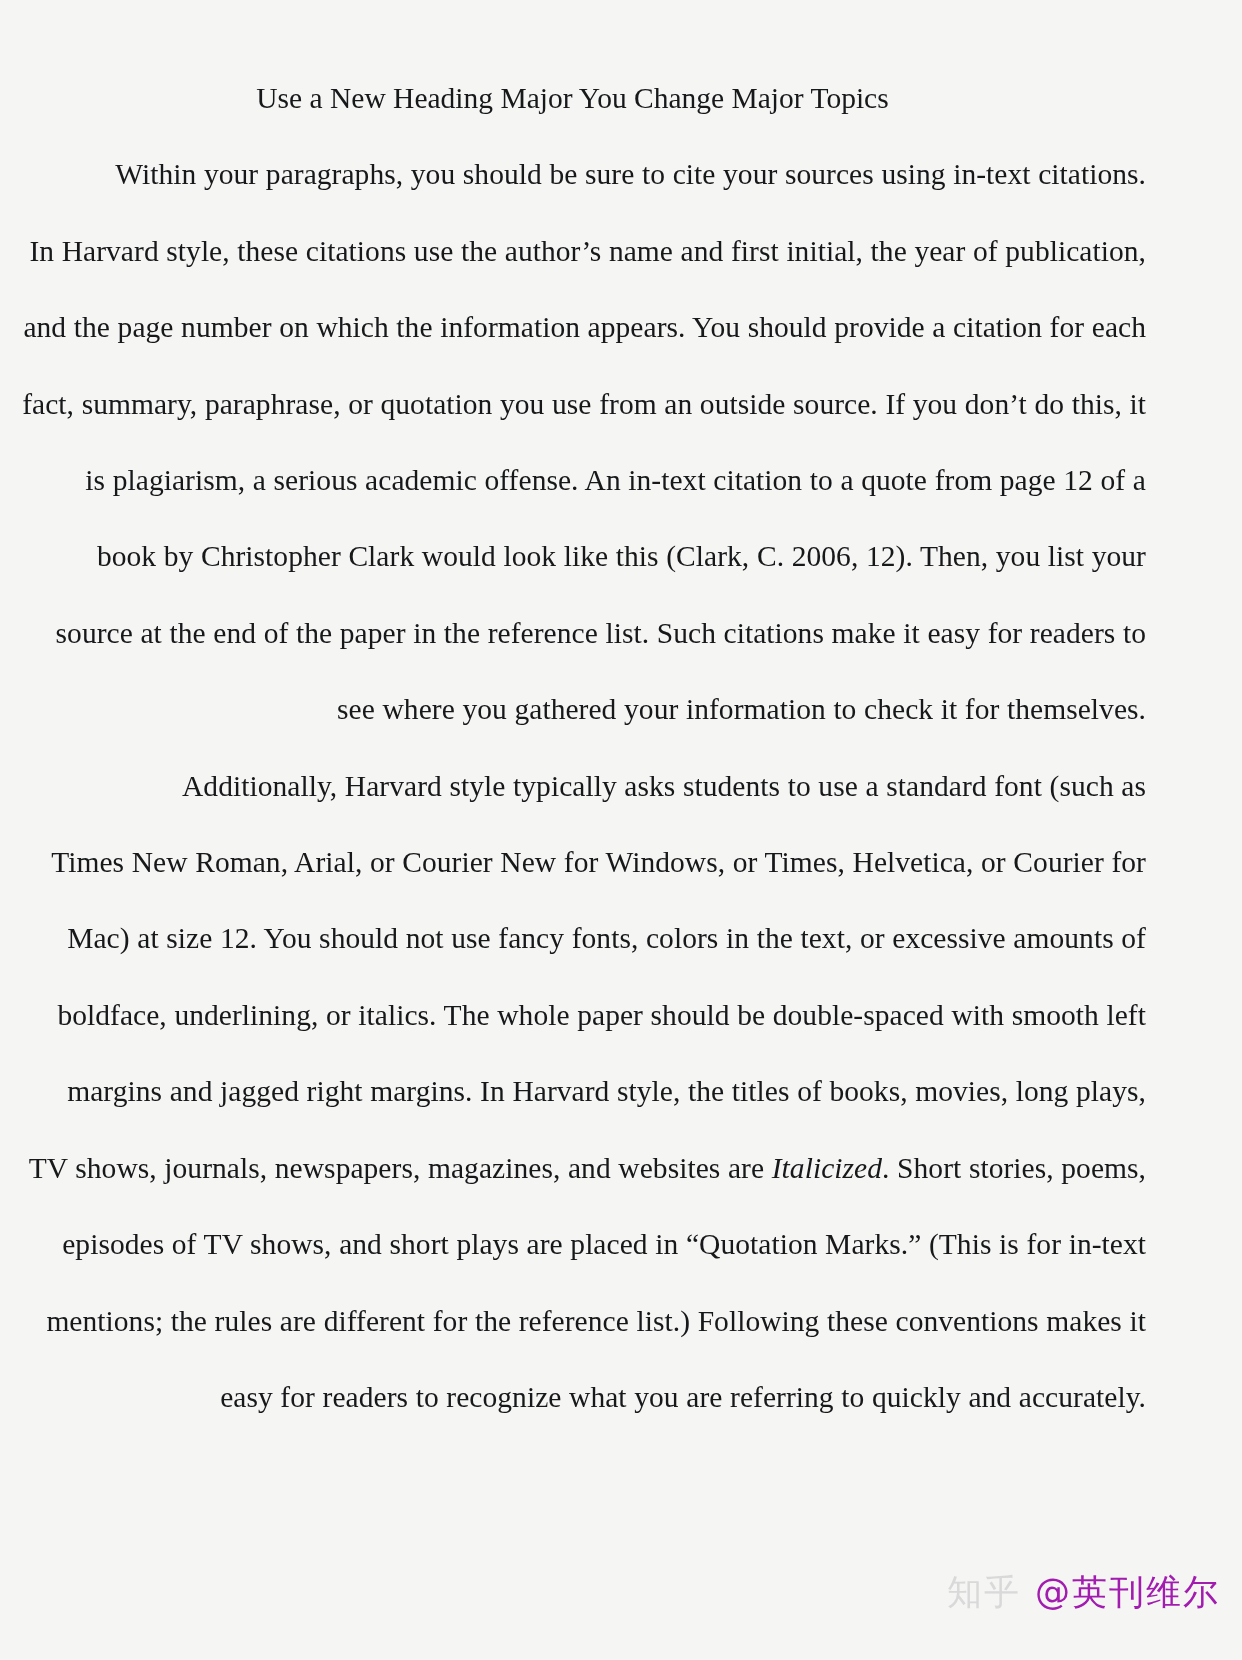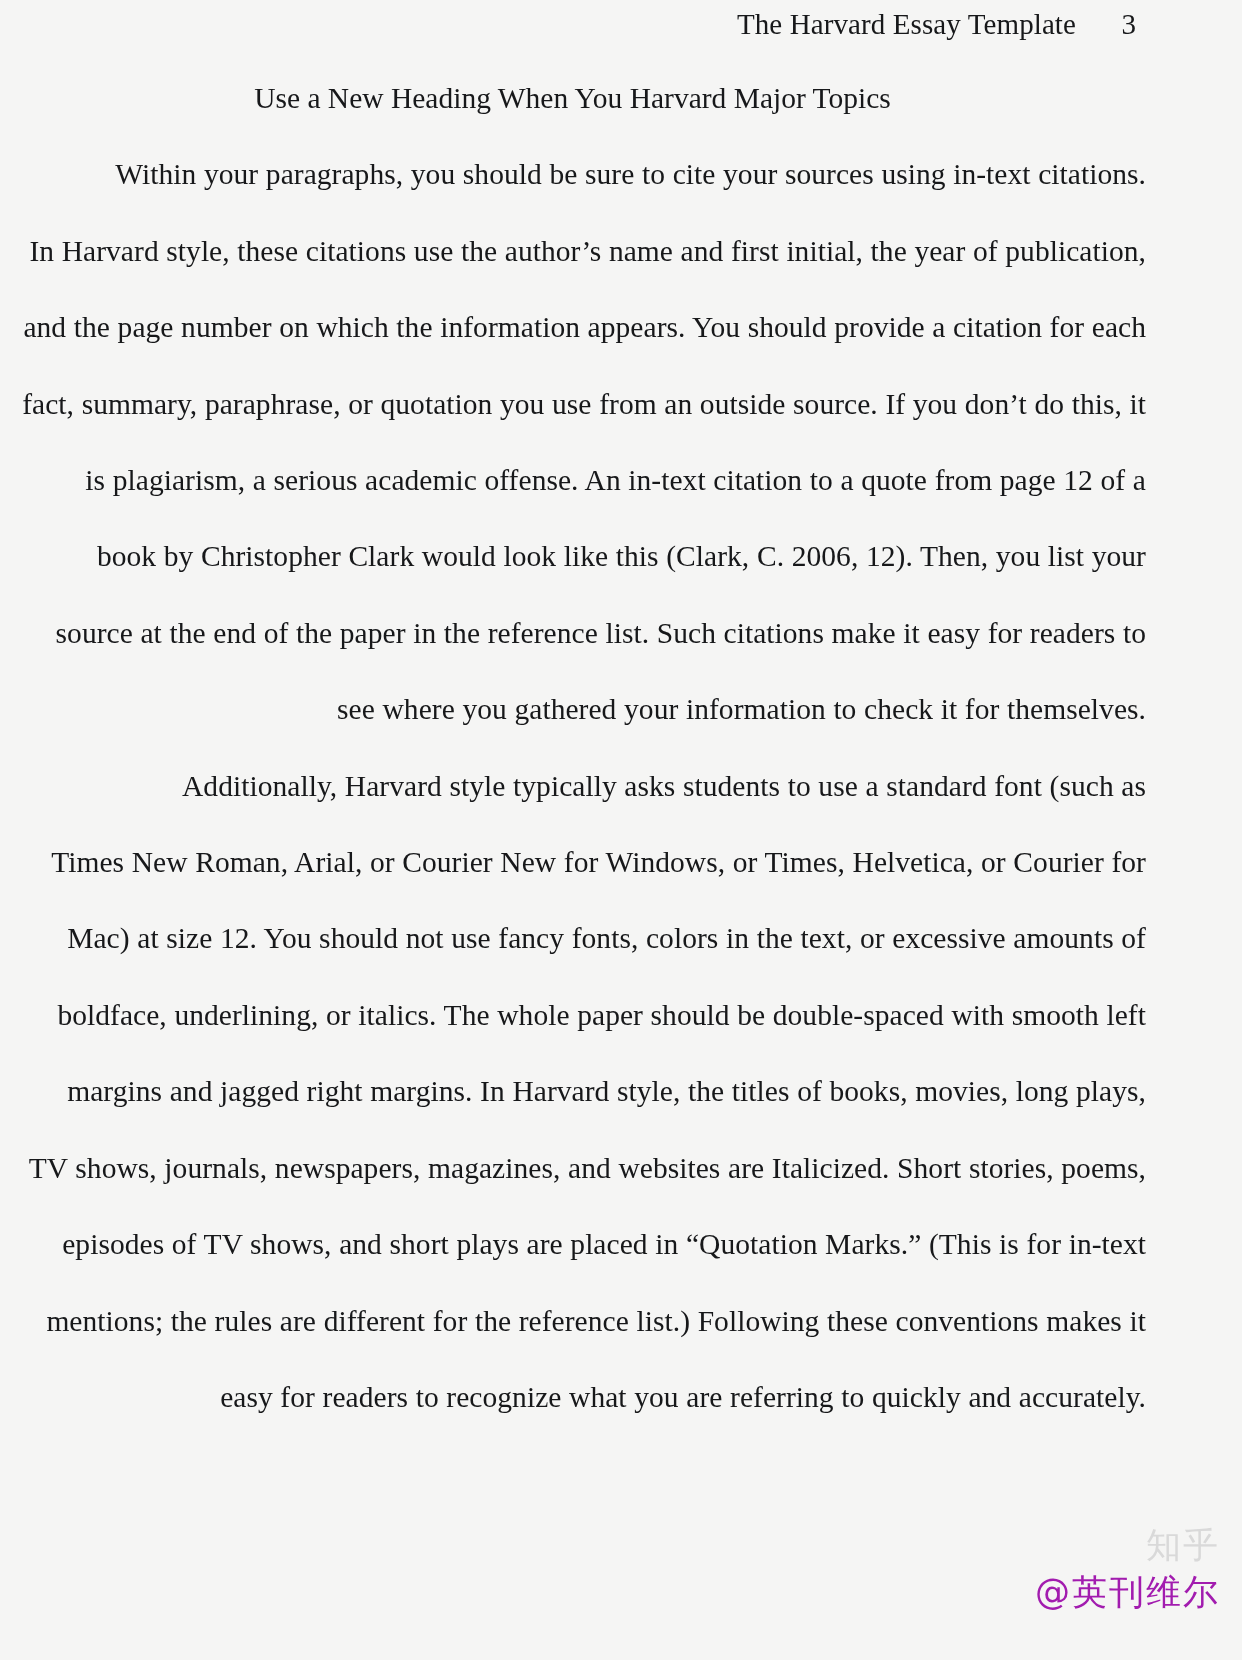--- a/index.html
+++ b/index.html
@@ -76,54 +76,51 @@
   h2.section-heading {
     margin: 0;
     font-size: 29.5px;
     line-height: 76.4px;
     font-weight: normal;
     text-align: center;
     padding-right: 22px;
   }
 
   .ital {
+    font-style: italic;
   }
 
   
   .watermark {
     position: absolute;
     right: 22px;
     bottom: 44px;
     font-family: "DejaVu Sans", "Liberation Sans", sans-serif;
     font-size: 35px;
     color: #d9d9d9;
     letter-spacing: 2px;
     white-space: nowrap;
     user-select: none;
     display: flex;
-    align-items: flex-end;
-    flex-direction: column;
+    align-items: flex-start;
+    gap: 14px;
   }
   .watermark .wm-logo { color: #d9d9d9; }
   .watermark .wm-handle { color: #a21caf; }
 </style>
 </head>
 <body>
 
 <div class="page">
 
-  <div class="running-head">
-    <span class="rh-title">The Harvard Essay Template</span>
-    <span class="rh-page">3</span>
-  </div>
 
   <div class="doc-body">
 
 
-    <h2 class="section-heading">Use a New Heading When You Harvard Major Topics</h2>
+    <h2 class="section-heading">Use a New Heading Major You Change Major Topics</h2>
 
     <p class="para indented">Within your paragraphs, you should be sure to cite your sources using in-text citations. In Harvard style, these citations use the author’s name and first initial, the year of publication, and the page number on which the information appears. You should provide a citation for each fact, summary, paraphrase, or quotation you use from an outside source. If you don’t do this, it is plagiarism, a serious academic offense. An in-text citation to a quote from page 12 of a book by Christopher Clark would look like this (Clark, C. 2006, 12). Then, you list your source at the end of the paper in the reference list. Such citations make it easy for readers to see where you gathered your information to check it for themselves.</p>
 
     <p class="para indented"><span>Additionally, Harvard style typically asks students to use a standard font (such as Times New Roman, Arial, or Courier New for Windows, or Times, Helvetica, or Courier for Mac) at size 12. You should not use fancy fonts, colors in the text, or excessive amounts of boldface, underlining, or italics. The whole paper should be double-spaced with smooth left margins and jagged right margins. In Harvard style, the titles of books, movies, long plays, TV shows, journals, newspapers, magazines, and websites are </span><span class="ital">Italicized</span><span>. Short stories, poems, episodes of TV shows, and short plays are placed in “Quotation Marks.” (This is for in-text mentions; the rules are different for the reference list.) Following these conventions makes it easy for readers to recognize what you are referring to quickly and accurately.</span></p>
 
   </div>
 
   <div class="watermark">
     <span class="wm-logo">知乎</span>
     <span class="wm-handle">@英刊维尔</span>

